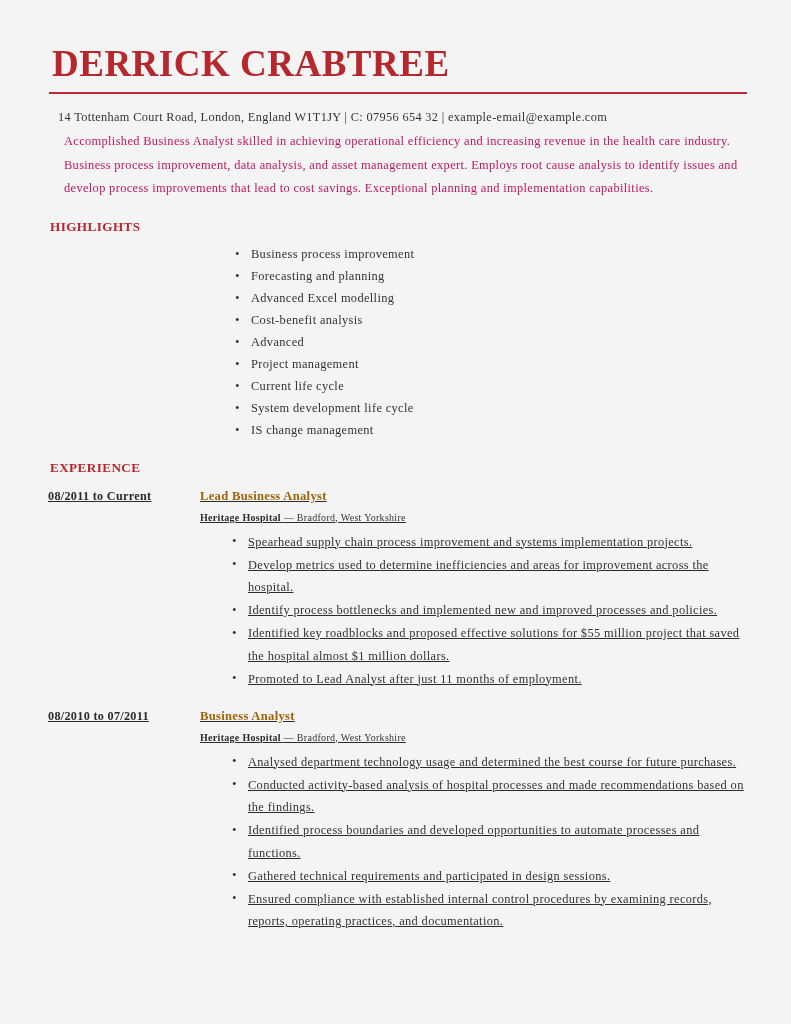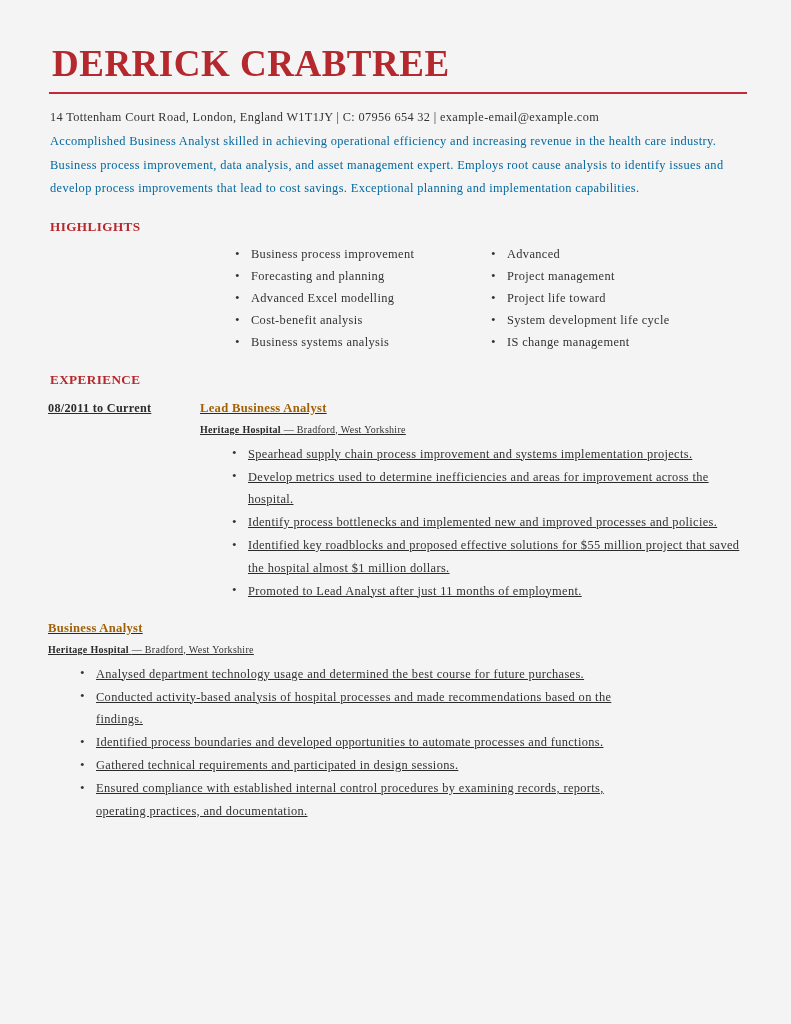--- a/index.html
+++ b/index.html
@@ -39,49 +39,50 @@
     background: #c22a3c;
     margin: 6px 0 10px 1px;
     width: 698px;
   }
   .contact {
     font-size: 12.3px;
     line-height: 26px;
     color: #333;
     letter-spacing: 0.35px;
     max-width: 560px;
-    margin-left: 2px;
+    margin-left: 10px;
   }
 
   
   .section-title {
     color: #b5282d;
     font-weight: 700;
     font-size: 13.2px;
     letter-spacing: 0.4px;
     margin: 18px 0 9px 2px;
     text-transform: uppercase;
   }
 
   
   .summary-text {
     font-size: 12.4px;
     line-height: 23.5px;
     letter-spacing: 0.35px;
-    color: #0369a1;
-    margin-left: 2px;
+    color: #be185d;
+    margin-left: 16px;
     max-width: 692px;
     text-align: left;
   }
 
   
   .highlights-wrap {
     display: flex;
     margin-top: 2px;
     padding-left: 185px;
+    flex-direction: column;
   }
   .hl-col {
     width: 256px;
   }
   ul.bullets {
     list-style: none;
     margin: 0;
     padding: 0;
   }
   ul.bullets li {
@@ -162,28 +163,27 @@
   <div class="summary-text">Accomplished Business Analyst skilled in achieving operational efficiency and increasing revenue in the health care industry. Business process improvement, data analysis, and asset management expert. Employs root cause analysis to identify issues and develop process improvements that lead to cost savings. Exceptional planning and implementation capabilities.</div>
 
   <div class="section-title">HIGHLIGHTS</div>
   <div class="highlights-wrap">
     <div class="hl-col">
       <ul class="bullets">
         <li>Business process improvement</li>
         <li>Forecasting and planning</li>
         <li>Advanced Excel modelling</li>
         <li>Cost-benefit analysis</li>
-        <li>Business systems analysis</li>
       </ul>
     </div>
     <div class="hl-col">
       <ul class="bullets">
         <li>Advanced</li>
         <li>Project management</li>
-        <li>Project life toward</li>
+        <li>Current life cycle</li>
         <li>System development life cycle</li>
         <li>IS change management</li>
       </ul>
     </div>
   </div>
 
   <div class="section-title">EXPERIENCE</div>
 
   <div class="job">
     <div class="job-dates">08/2011 to Current</div>
@@ -194,20 +194,21 @@
         <li>Spearhead supply chain process improvement and systems implementation projects.</li>
         <li>Develop metrics used to determine inefficiencies and areas for improvement across the hospital.</li>
         <li>Identify process bottlenecks and implemented new and improved processes and policies.</li>
         <li>Identified key roadblocks and proposed effective solutions for $55 million project that saved the hospital almost $1 million dollars.</li>
         <li>Promoted to Lead Analyst after just 11 months of employment.</li>
       </ul>
     </div>
   </div>
 
   <div class="job">
+    <div class="job-dates">08/2010 to 07/2011</div>
     <div class="job-body">
       <div class="job-title">Business Analyst</div>
       <div class="job-company"><span class="org">Heritage Hospital</span> <span>— Bradford, West Yorkshire</span></div>
       <ul class="bullets">
         <li>Analysed department technology usage and determined the best course for future purchases.</li>
         <li>Conducted activity-based analysis of hospital processes and made recommendations based on the findings.</li>
         <li>Identified process boundaries and developed opportunities to automate processes and functions.</li>
         <li>Gathered technical requirements and participated in design sessions.</li>
         <li>Ensured compliance with established internal control procedures by examining records, reports, operating practices, and documentation.</li>
       </ul>

